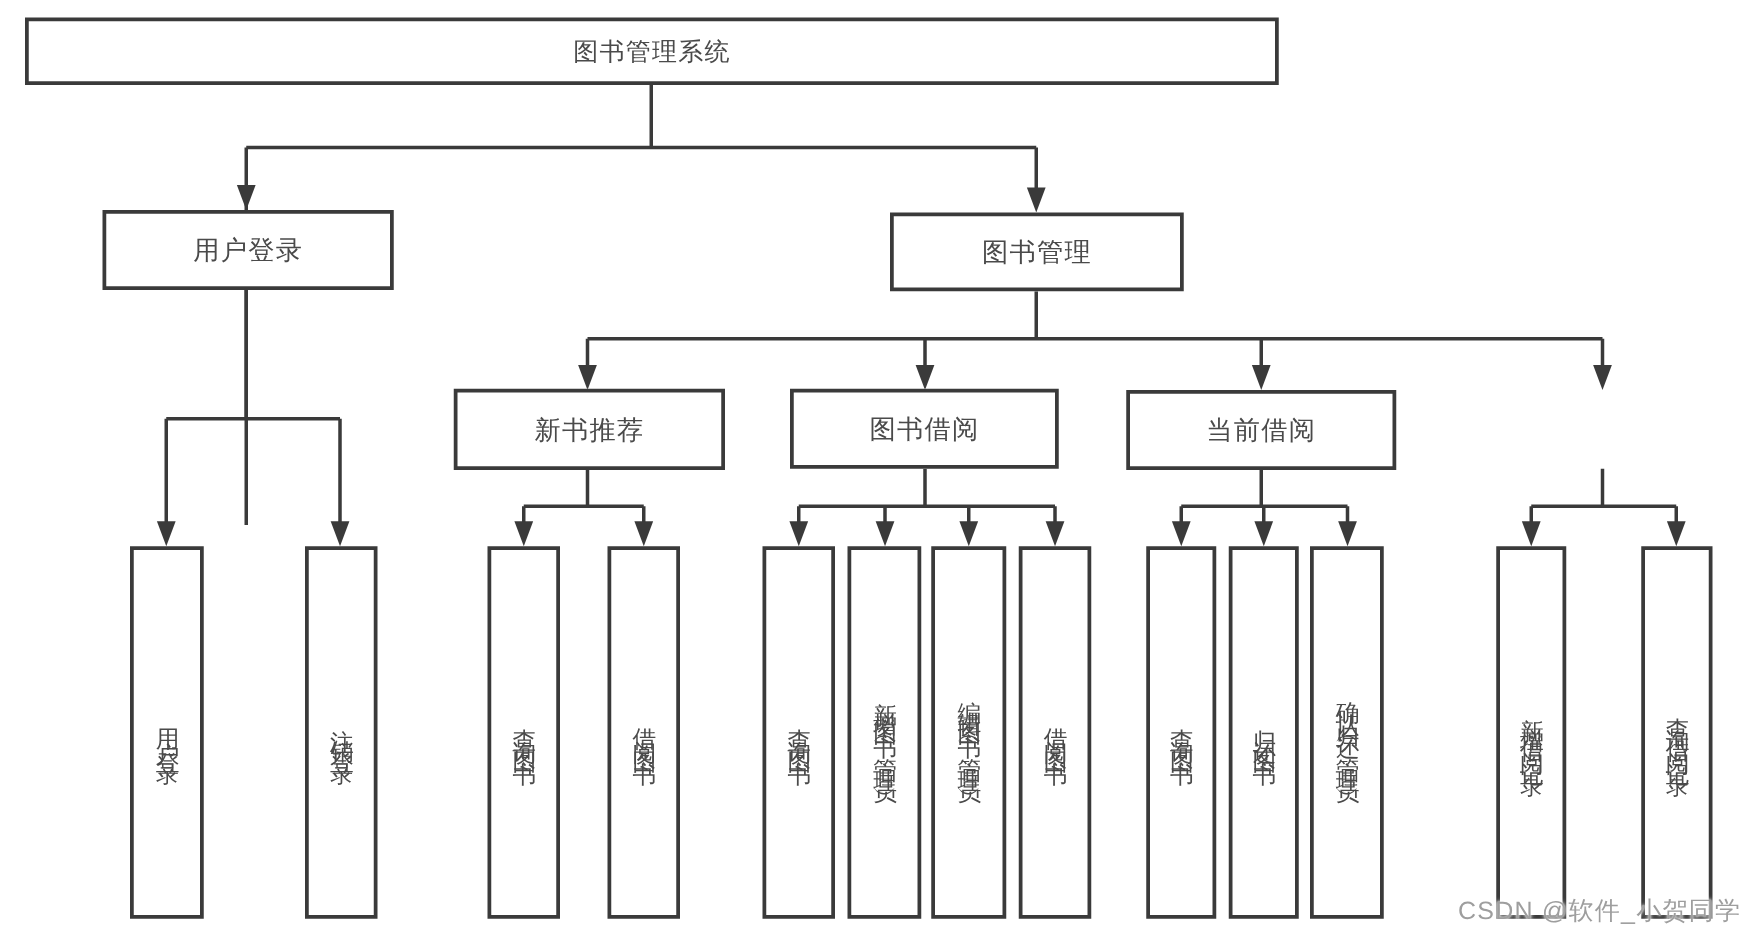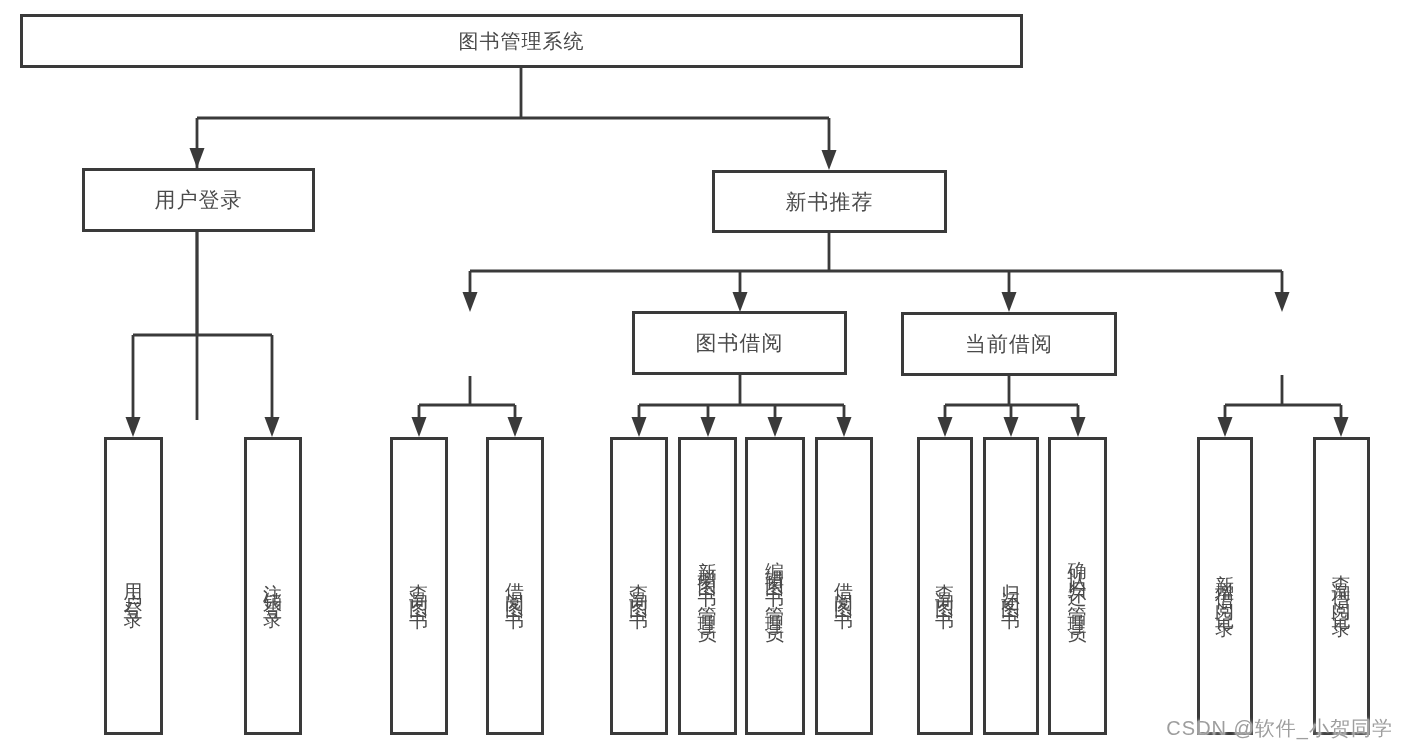--- a/index.html
+++ b/index.html
@@ -83,22 +83,23 @@
       <polygon points="1003.5,417 1018.5,417 1011,437"></polygon>
       <polygon points="1070.5,417 1085.5,417 1078,437"></polygon>
       <polygon points="1217.5,417 1232.5,417 1225,437"></polygon>
       <polygon points="1333.5,417 1348.5,417 1341,437"></polygon>
     </g>
   </svg>
 
   <div class="box h root" style="left:20px;top:14px;width:1003px;height:54px">图书管理系统</div>
 
   <div class="box h" style="left:82px;top:168px;width:233px;height:64px">用户登录</div>
-  <div class="box h" style="left:712px;top:170px;width:235px;height:63px">新书推荐</div>
+  <div class="box h" style="left:712px;top:170px;width:235px;height:63px">图书管理</div>
 
+  <div class="box h" style="left:363px;top:311px;width:217px;height:65px">新书推荐</div>
   <div class="box h" style="left:901px;top:312px;width:216px;height:64px">当前借阅</div>
   <div class="box h" style="left:632px;top:311px;width:215px;height:64px">图书借阅</div>
 
   <div class="box v" style="left:104px;top:437px;width:59px;height:298px">
     <span>用户登录</span>
   </div>
   <div class="box v" style="left:244px;top:437px;width:58px;height:298px">
     <span>注销登录</span>
   </div>
 

